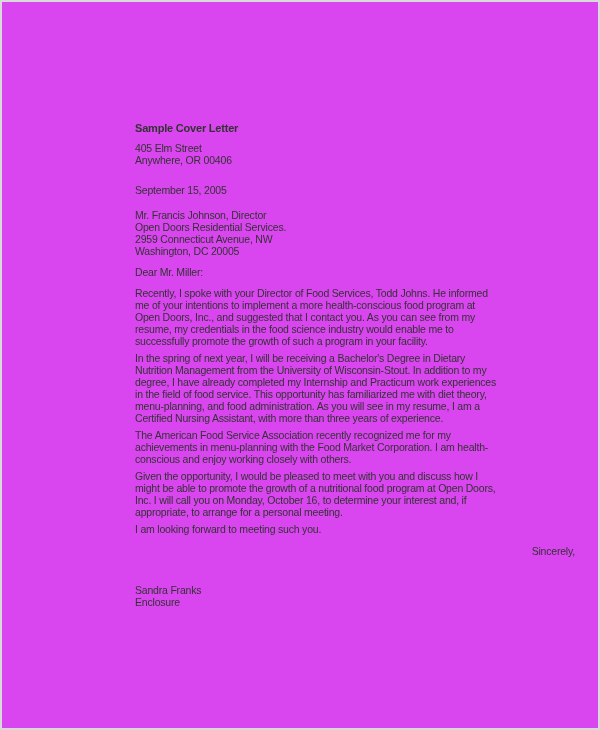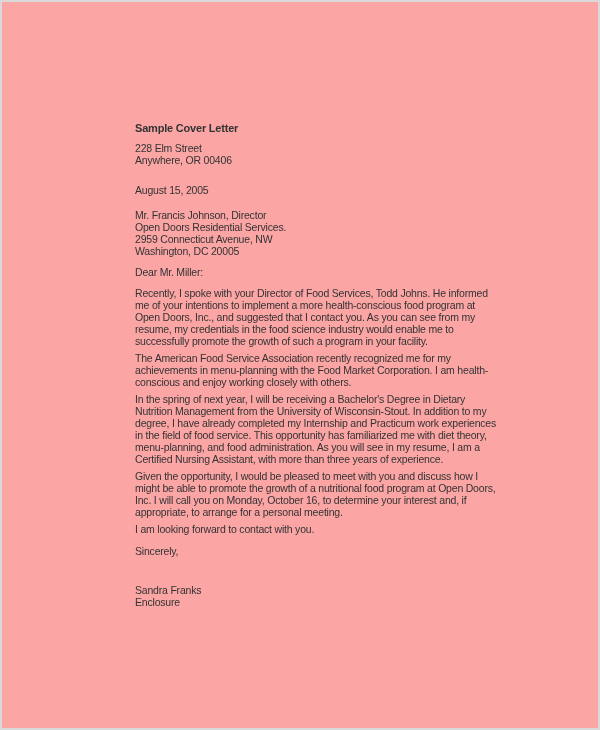--- a/index.html
+++ b/index.html
@@ -5,21 +5,21 @@
   html, body {
     margin: 0;
     padding: 0;
     background: #ffffff;
   }
   .page {
     position: relative;
     width: 600px;
     height: 730px;
     box-sizing: border-box;
-    background: #fca5a5;
+    background: #d946ef;
     border: 2px solid #d9d9d9;
     overflow: hidden;
     font-family: "Liberation Sans", "DejaVu Sans", sans-serif;
     color: #333333;
   }
   .letter {
     position: absolute;
     top: 120px;
     left: 133px;
     width: 440px;
@@ -38,66 +38,66 @@
   }
   .sender-address   { margin-bottom: 18px; }
   .date-line        { margin-bottom: 13px; }
   .recipient-address{ margin-bottom: 9px; }
   .salutation       { margin-bottom: 9px; }
   .para {
     margin: 0 0 5px 0;
     white-space: pre-line;
   }
   .para-last        { margin-bottom: 10px; }
-  .closing          { margin-bottom: 27px; }
+  .closing          { margin-bottom: 27px; text-align: right; }
   .signature-block  { margin-bottom: 0; }
 </style>
 </head>
 <body>
 
 <div class="page">
   <div class="letter">
 
     <div class="letter-title">Sample Cover Letter</div>
 
-    <div class="block sender-address">228 Elm Street
+    <div class="block sender-address">405 Elm Street
 Anywhere, OR 00406</div>
 
-    <div class="block date-line">August 15, 2005</div>
+    <div class="block date-line">September 15, 2005</div>
 
     <div class="block recipient-address">Mr. Francis Johnson, Director
 Open Doors Residential Services.
 2959 Connecticut Avenue, NW
 Washington, DC 20005</div>
 
     <div class="block salutation">Dear Mr. Miller:</div>
 
     <p class="para">Recently, I spoke with your Director of Food Services, Todd Johns. He informed
 me of your intentions to implement a more health-conscious food program at
 Open Doors, Inc., and suggested that I contact you. As you can see from my
 resume, my credentials in the food science industry would enable me to
 successfully promote the growth of such a program in your facility.</p>
 
-    <p class="para">The American Food Service Association recently recognized me for my
-achievements in menu-planning with the Food Market Corporation. I am health-
-conscious and enjoy working closely with others.</p>
-
     <p class="para">In the spring of next year, I will be receiving a Bachelor's Degree in Dietary
 Nutrition Management from the University of Wisconsin-Stout. In addition to my
 degree, I have already completed my Internship and Practicum work experiences
 in the field of food service. This opportunity has familiarized me with diet theory,
 menu-planning, and food administration. As you will see in my resume, I am a
 Certified Nursing Assistant, with more than three years of experience.</p>
 
+    <p class="para">The American Food Service Association recently recognized me for my
+achievements in menu-planning with the Food Market Corporation. I am health-
+conscious and enjoy working closely with others.</p>
+
     <p class="para">Given the opportunity, I would be pleased to meet with you and discuss how I
 might be able to promote the growth of a nutritional food program at Open Doors,
 Inc. I will call you on Monday, October 16, to determine your interest and, if
 appropriate, to arrange for a personal meeting.</p>
 
-    <p class="para para-last">I am looking forward to contact with you.</p>
+    <p class="para para-last">I am looking forward to meeting such you.</p>
 
     <div class="block closing">Sincerely,</div>
 
     <div class="block signature-block">Sandra Franks
 Enclosure</div>
 
   </div>
 </div>
 
 </body></html>

